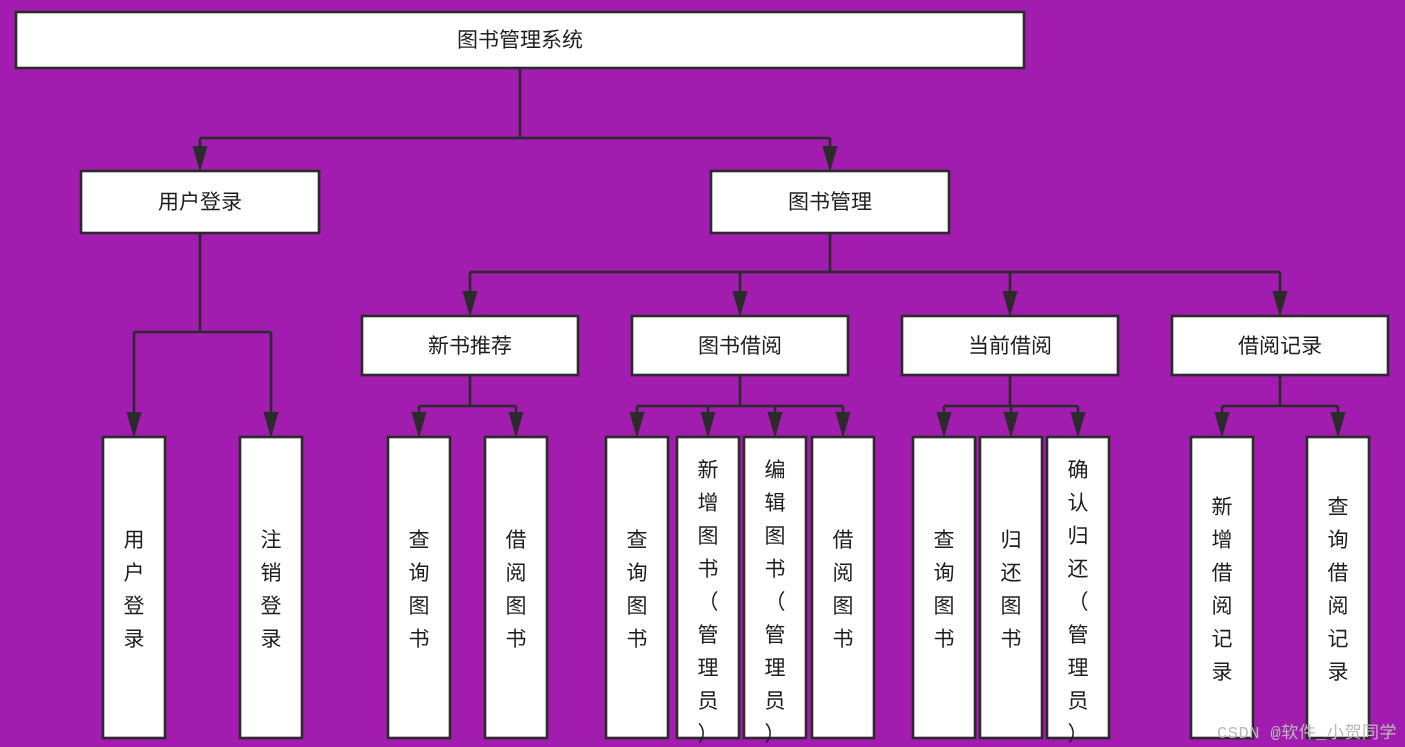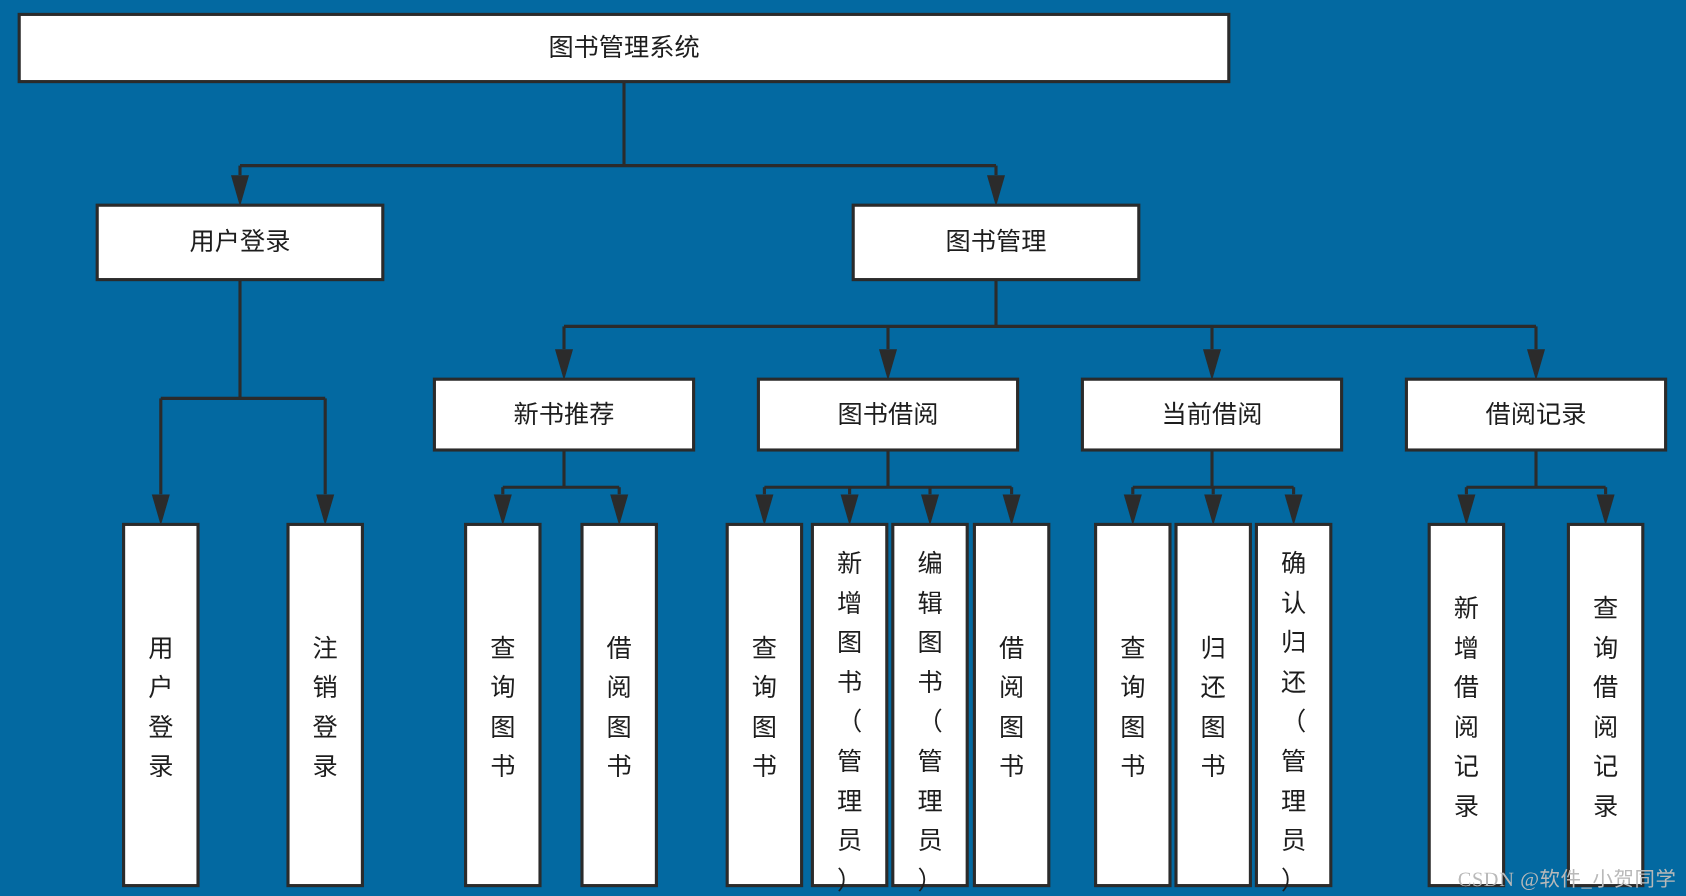--- a/index.html
+++ b/index.html
@@ -11,21 +11,21 @@
   body {
     width: 1405px;
     height: 747px;
     overflow: hidden;
     font-family: "DejaVu Sans", "Liberation Sans", sans-serif;
   }
   #diagram-root {
     position: relative;
     width: 1405px;
     height: 747px;
-    background: #0369a1;
+    background: #a21caf;
   }
   svg.flowchart {
     display: block;
     width: 1405px;
     height: 747px;
   }
   .node-rect {
     fill: #ffffff;
     stroke: #2b2b2b;
     stroke-width: 2.6;
@@ -50,21 +50,21 @@
     stroke-linecap: butt;
   }
   .arrow-head {
     fill: #2b2b2b;
     stroke: none;
   }
   .watermark {
     position: absolute;
     right: 8px;
     bottom: 4px;
-    font-family: Liberation Serif, serif;
+    font-family: Liberation Mono, monospace;
     font-size: 17px;
     color: #b9b9b9;
     letter-spacing: 0.5px;
     white-space: nowrap;
     user-select: none;
   }
 </style>
 </head>
 <body>
 

